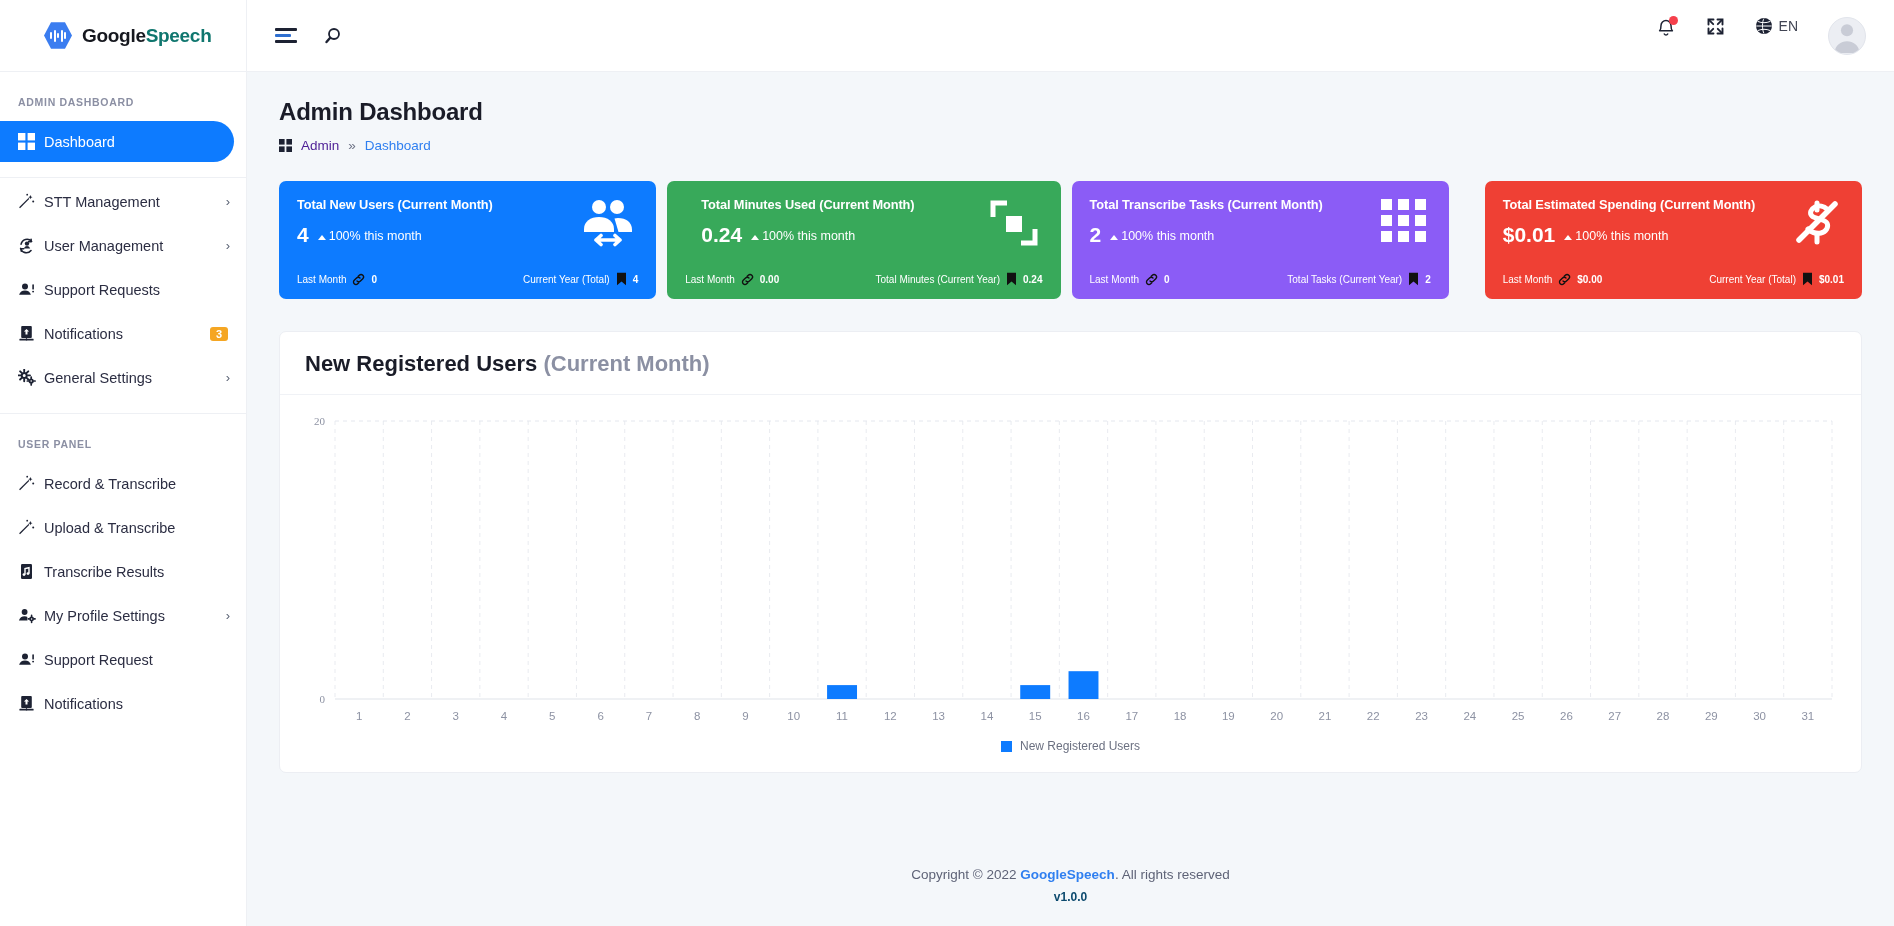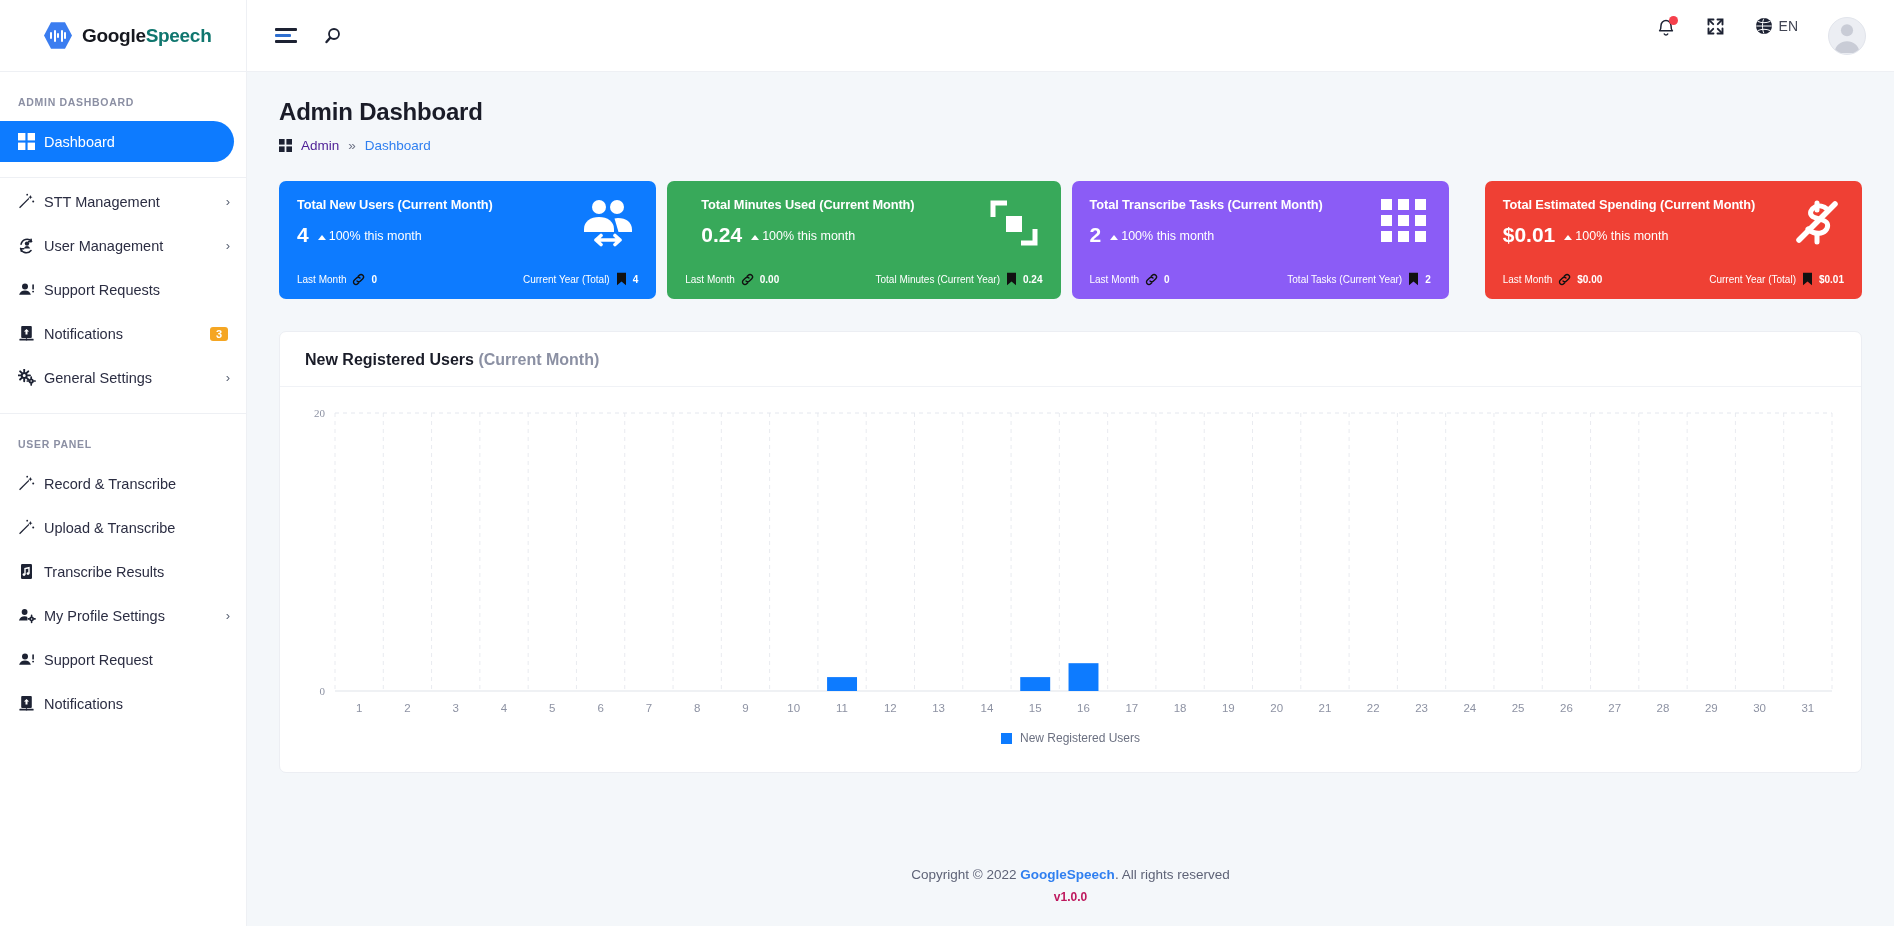--- a/index.html
+++ b/index.html
@@ -166,39 +166,39 @@
     margin:32px 32px 0 32px;
     background:#fff;
     border-radius:7px;
     border:1px solid #eceef3;
     height:442px;
     position:relative;
   }
   .panel-head {
     padding:19px 0 17px 25px;
     border-bottom:1px solid #f0f2f6;
-    font-size:16px; font-weight:bold; color:#1a1c28;
+    font-size:22px; font-weight:bold; color:#1a1c28;
   }
   .panel-head .muted { color:#8b90a3; }
   .chart-area { position:relative; height:372px; }
   #plot { position:absolute; left:0; top:0; }
   .legend {
     position:absolute; bottom:14px; left:0; right:0;
     display:flex; align-items:center; justify-content:center; gap:8px;
   }
   .legend-sw { width:11px; height:11px; background:#0d7bff; }
   .legend-txt { font-size:12px; color:#6b7081; }
 
   
   .footer {
     position:absolute; left:0; right:0; bottom:22px;
     text-align:center; font-size:13.5px; color:#5e6377;
   }
   .footer b { color:#2f7ff0; }
-  .ver { color:#be185d; font-weight:bold; font-size:12px; margin-top:8px; }
+  .ver { color:#0c4a6e; font-weight:bold; font-size:12px; margin-top:8px; }
 </style>
 </head>
 <body>
 
 <div id="sidebar">
   <div class="logo-wrap">
     <div class="logo-hex">
       <i></i>
         <i></i>
         <i></i>

